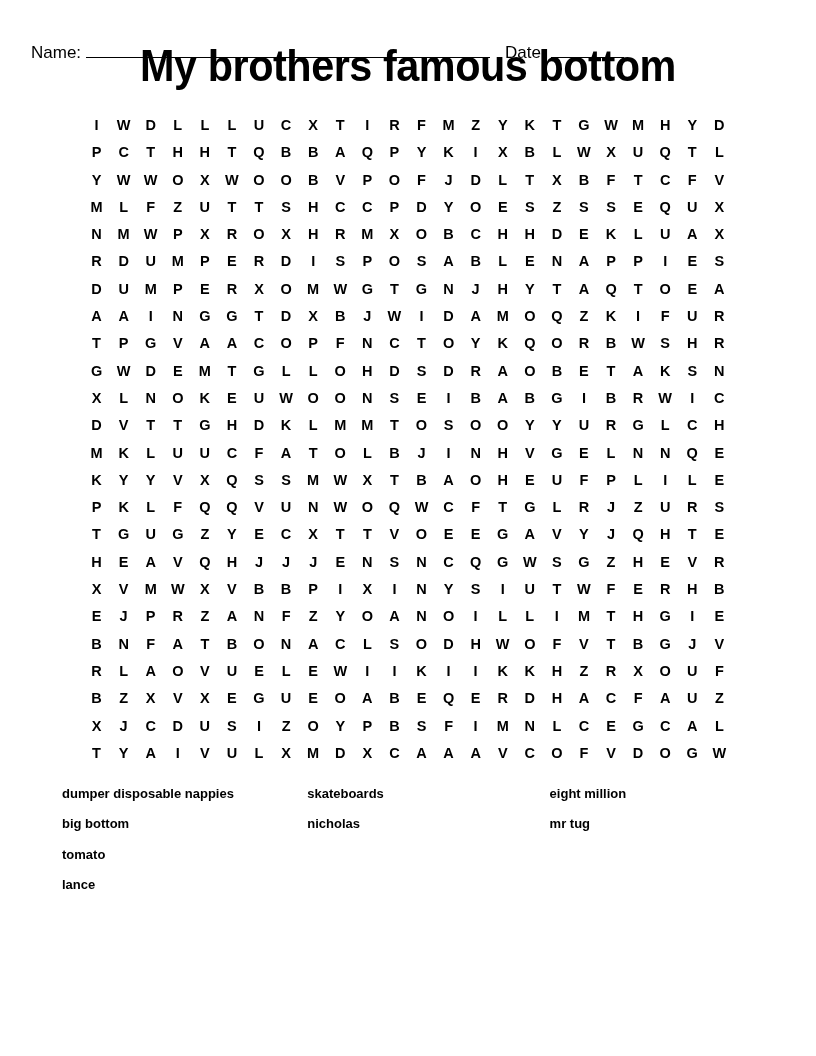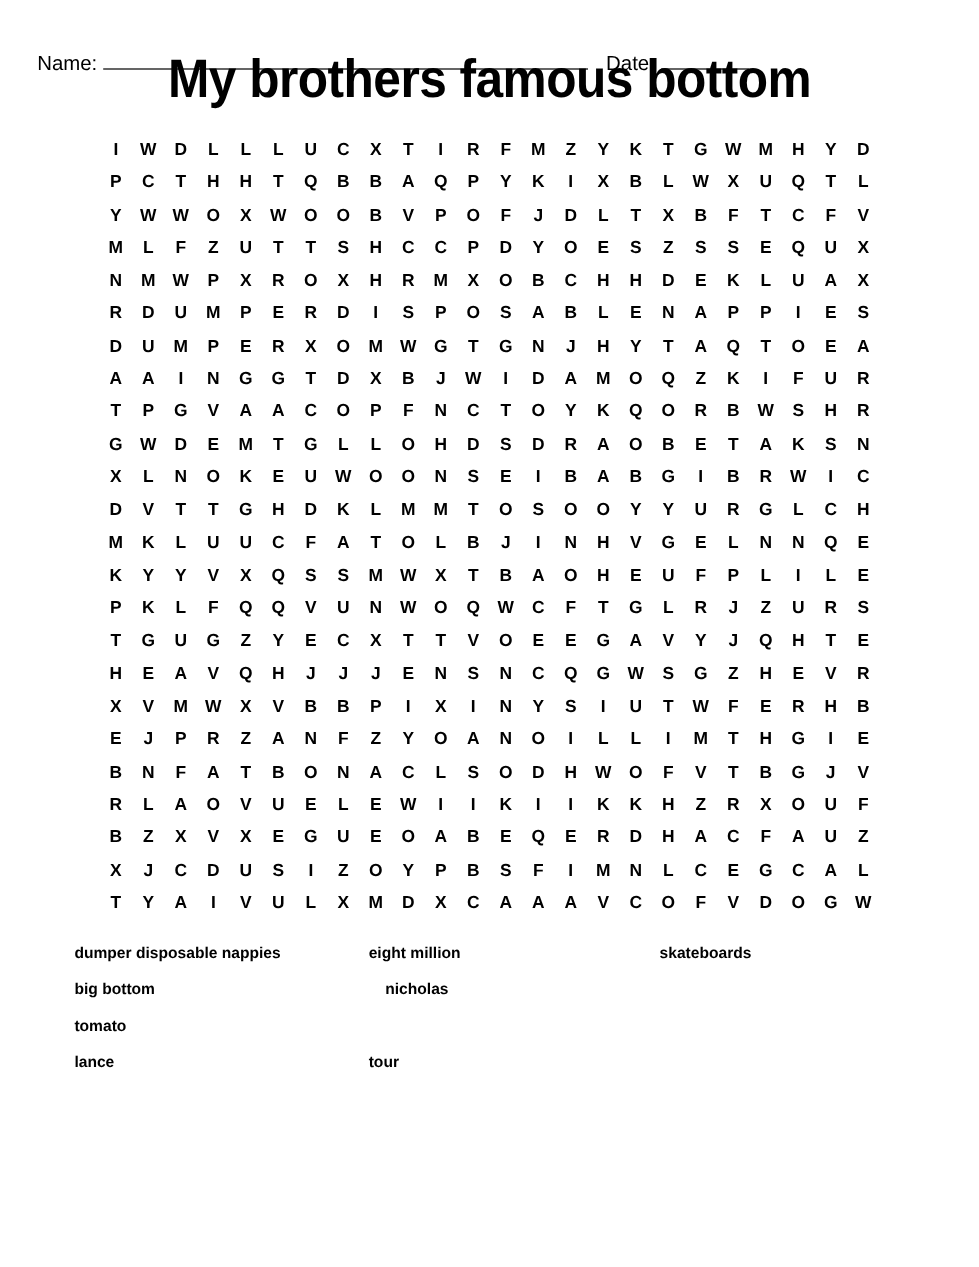--- a/index.html
+++ b/index.html
@@ -754,30 +754,30 @@
         <span class="cell">D</span>
         <span class="cell">O</span>
         <span class="cell">G</span>
         <span class="cell">W</span>
       </div>
     </div>
 
   <div class="wordlist" id="word-list">
       <div class="word-row">
         <span class="word-col c1">dumper disposable nappies</span>
+        <span class="word-col c3">skateboards</span>
         <span class="word-col c2">eight million</span>
-        <span class="word-col c3">skateboards</span>
       </div>
       <div class="word-row">
         <span class="word-col c1">big bottom</span>
         <span class="word-col c2">nicholas</span>
+        <span class="word-col c3">mr tug</span>
       </div>
       <div class="word-row">
         <span class="word-col c3">tomato</span>
       </div>
       <div class="word-row">
         <span class="word-col c1">lance</span>
-        <span class="word-col c2">tour</span>
         <span class="word-col c3 word-empty"></span>
       </div>
     </div>
 
 </div>
 
 </body></html>

